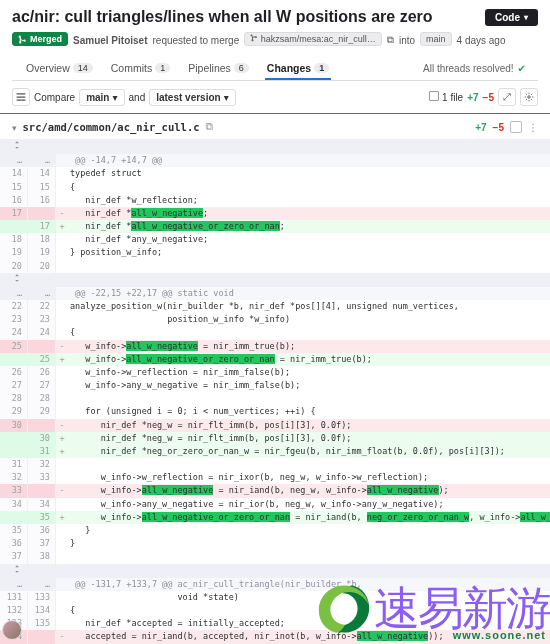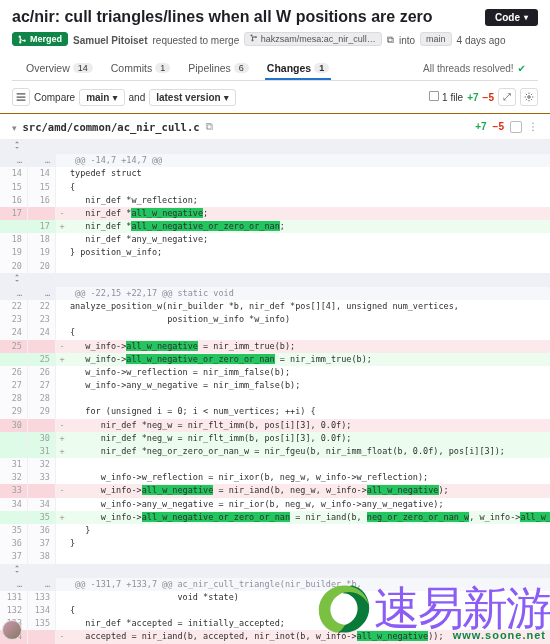--- a/index.html
+++ b/index.html
@@ -15,21 +15,21 @@
   .tab { padding:6px 2px; font-size:10.5px; color:#555; position:relative; display:flex; align-items:center; gap:3px;}
   .tab .n { background:#ececef;border-radius:8px;padding:0 5px;font-size:9px;color:#333;}
   .tab.active { color:#1f1e24; font-weight:600; box-shadow: inset 0 -2px 0 #1f75cb;}
   .tabs .right{margin-left:auto;color:#666;font-size:10px;display:flex;align-items:center;gap:4px;}
   .toolbar{display:flex;align-items:center;gap:4px;padding:7px 12px;border-bottom:1px solid #a16207;font-size:10px;color:#333;}
   .toolbar .spacer{flex:1;}
   .pill{border:1px solid #dcdcde;border-radius:3px;padding:2px 6px;background:#fff;display:inline-flex;align-items:center;gap:3px;}
   .sq{width:18px;height:18px;border:1px solid #dcdcde;border-radius:3px;display:flex;align-items:center;justify-content:center;font-size:10px;color:#555;}
   .plus{color:#1aaa55;font-weight:600;}
   .minus{color:#dd2b0e;font-weight:600;}
-  .file-hdr{display:flex;align-items:center;gap:6px;padding:6px 12px;border-bottom:1px solid #eee;font-size:10.5px;background:#fff;}
+  .file-hdr{display:flex;align-items:flex-end;gap:6px;padding:6px 12px;border-bottom:1px solid #eee;font-size:10.5px;background:#fff;}
   .file-hdr .p{font-family:monospace;font-weight:600;}
   .file-hdr .chev::before{content:"▾";font-size:9px;color:#888;}
   .file-hdr .r{margin-left:auto;display:flex;align-items:center;gap:6px;font-size:10px;}
   .diff{font-family: ui-monospace,SFMono-Regular,Consolas,monospace; font-size:8.5px; line-height:1.55; color:#303030;}
   .row{display:flex;white-space:pre;}
   .ln{width:28px;text-align:right;padding-right:5px;color:#a0a0a0;background:#fbfafd;border-right:1px solid #f0f0f0;user-select:none;flex:none;}
   .ln2{width:28px;text-align:right;padding-right:5px;color:#a0a0a0;background:#fbfafd;border-right:1px solid #f0f0f0;user-select:none;flex:none;}
   .sign{width:12px;text-align:center;color:#a0a0a0;flex:none;}
   .code{padding-left:2px;overflow:hidden;flex:1;}
   .row.hunk{background:#f6f7fb;color:#8f8f9d;}

